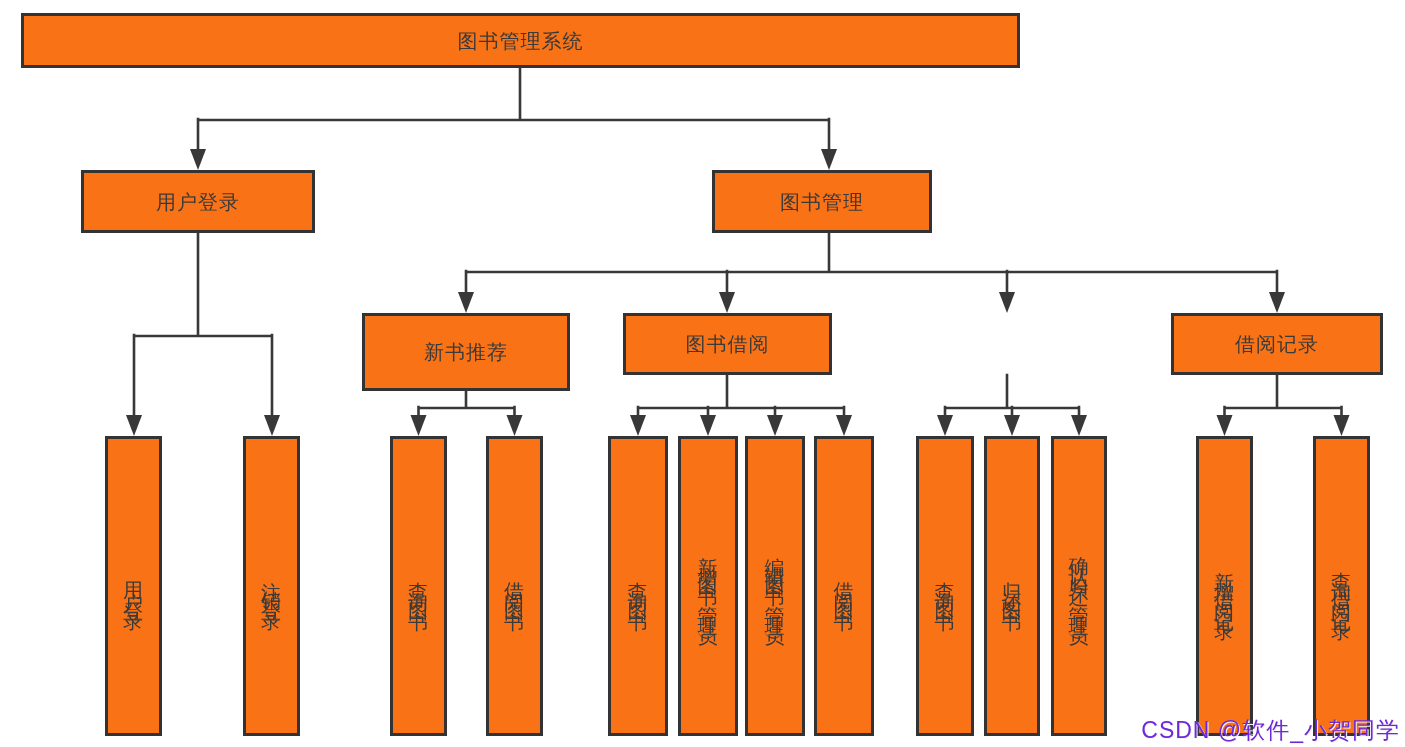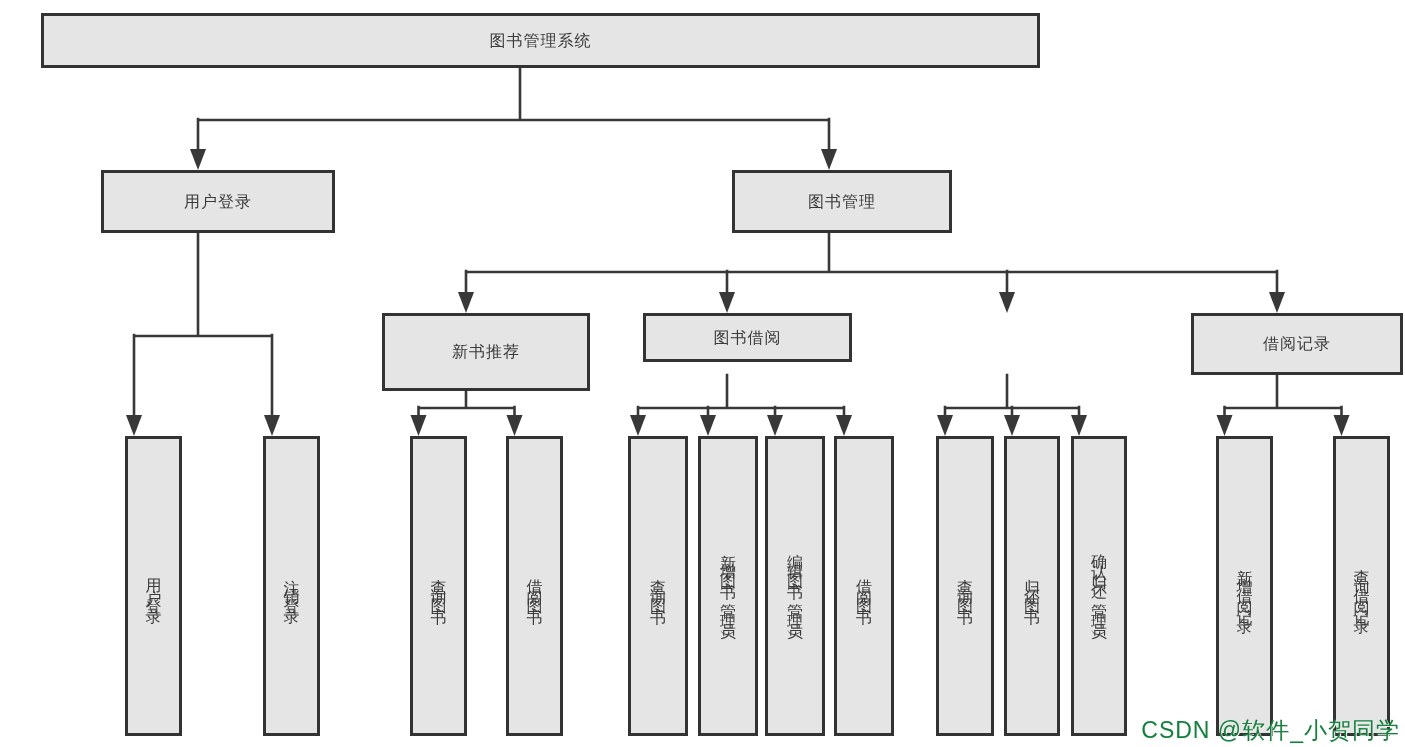--- a/index.html
+++ b/index.html
@@ -2,33 +2,33 @@
 <html><head>
 <meta charset="utf-8">
 <style>
   html,body{margin:0;padding:0;background:#ffffff;}
   .canvas{
     position:relative;width:1405px;height:747px;background:#ffffff;overflow:hidden;
     font-family:"Liberation Sans","DejaVu Sans",sans-serif;
   }
   .connectors{position:absolute;left:0;top:0;}
   .node{
-    position:absolute;box-sizing:border-box;background:#e5e5e5;
+    position:absolute;box-sizing:border-box;background:#f97316;
     border:3px solid #333333;color:#3a3a3a;
     display:flex;align-items:center;justify-content:center;
-    font-size:16px;line-height:1;white-space:nowrap;margin-left:20px;
+    font-size:20px;line-height:1;white-space:nowrap;
   }
   .node.h{letter-spacing:1px;}
   .node.v{
     writing-mode:vertical-rl;text-orientation:mixed;
     letter-spacing:10px;white-space:normal;
   }
   .watermark{
     position:absolute;right:5px;bottom:1px;
-    font-size:23px;color:#15803d;letter-spacing:1px;
+    font-size:23px;color:#6d28d9;letter-spacing:1px;
     text-shadow:1px 1px 0 #f2f2f2;
   }
 </style>
 </head>
 <body>
 
 <div class="canvas">
 
   <svg class="connectors" width="1405" height="747" viewBox="0 0 1405 747">
     <g stroke="#383838" stroke-width="2.6" fill="none" stroke-linecap="square">
@@ -69,21 +69,21 @@
       <polygon points="1333.5,415 1349.5,415 1341.5,436"></polygon>
     </g>
   </svg>
 
   <div class="node h" style="left:21px;top:13px;width:999px;height:55px;">图书管理系统</div>
 
   <div class="node h" style="left:81px;top:170px;width:234px;height:63px;">用户登录</div>
   <div class="node h" style="left:712px;top:170px;width:220px;height:63px;">图书管理</div>
 
   <div class="node h" style="left:362px;top:313px;width:208px;height:78px;">新书推荐</div>
-  <div class="node h" style="left:623px;top:313px;width:209px;height:49px;">图书借阅</div>
+  <div class="node h" style="left:623px;top:313px;width:209px;height:62px;">图书借阅</div>
   <div class="node h" style="left:1171px;top:313px;width:212px;height:62px;">借阅记录</div>
 
   <div class="node v" style="left:105px;top:436px;width:57px;height:300px;">用户登录</div>
   <div class="node v" style="left:243px;top:436px;width:57px;height:300px;">注销登录</div>
 
   <div class="node v" style="left:390px;top:436px;width:57px;height:300px;">查询图书</div>
   <div class="node v" style="left:486px;top:436px;width:57px;height:300px;">借阅图书</div>
 
   <div class="node v" style="left:608px;top:436px;width:60px;height:300px;">查询图书</div>
   <div class="node v" style="left:678px;top:436px;width:60px;height:300px;">新增图书（管理员）</div>

